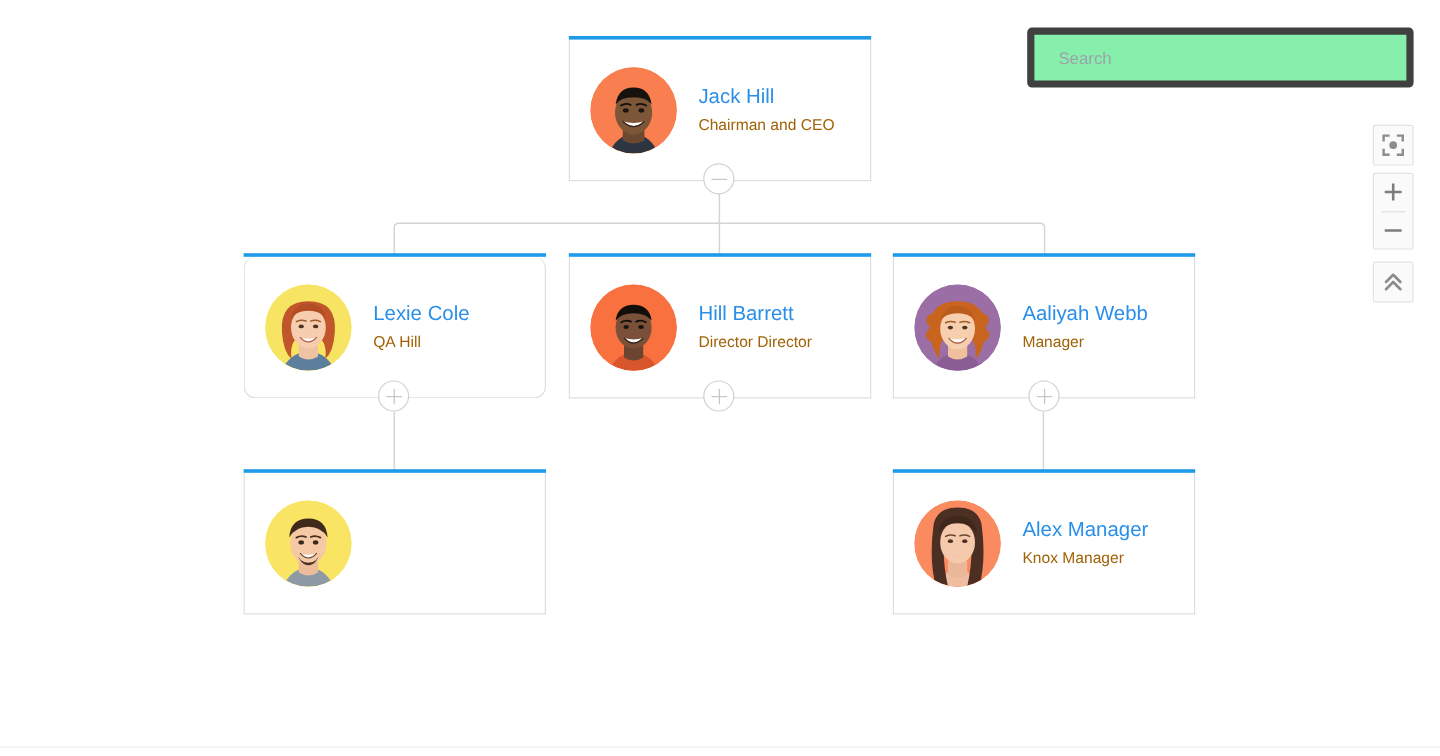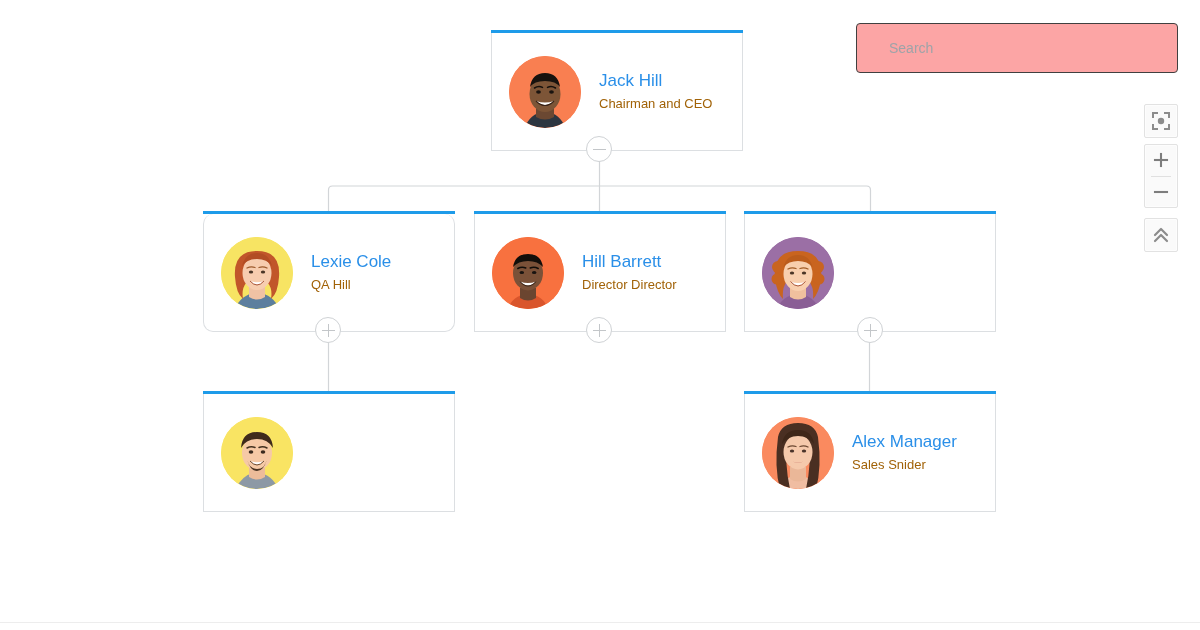--- a/index.html
+++ b/index.html
@@ -28,24 +28,24 @@
   }
 
   
   .search-wrap {
     position: absolute;
     left: 856px; top: 23px;
     width: 322px; height: 50px;
   }
   .search-input {
     width: 100%; height: 100%;
-    border: 1px solid #404040;
+    border: 6px solid #404040;
     border-radius: 4px;
-    background: #fca5a5;
-    padding: 0 32px;
+    background: #86efac;
+    padding: 0 20px;
     font-family: "Liberation Sans", sans-serif;
     font-size: 14px;
     color: #55575a;
     outline: none;
   }
   .search-input::placeholder { color: #9ea3a8; }
 
   
   .ctl {
     position: absolute;
@@ -192,21 +192,21 @@
   <div class="toggle" style="left:586px; top:317px;">
     <span class="bar-h"></span>
     <span class="bar-v"></span>
   </div>
 
   <div class="toggle" style="left:857px; top:317px;">
     <span class="bar-h"></span>
     <span class="bar-v"></span>
   </div>
 
-  <div class="node" style="left:491px; top:33px;">
+  <div class="node" style="left:474px; top:33px;">
     <div class="accent"></div>
     <div class="body">
       <div class="avatar" style="background:#f97f51;">
         <svg class="face" viewBox="0 0 72 72">
           <defs>
               <clipPath id="c0">
                 <circle cx="36" cy="36" r="36"></circle>
               </clipPath>
             </defs>
           <g clip-path="url(#c0)">
@@ -319,20 +319,24 @@
             <path d="M21.5 30 q3-12 14.5-12 q11.5 0 14.5 12 q-5-6 -14.5-6 q-9.5 0 -14.5 6 z" fill="#bb5c1c"></path>
             <ellipse cx="30" cy="36" rx="2.2" ry="1.6" fill="#4a3526"></ellipse>
             <ellipse cx="42" cy="36" rx="2.2" ry="1.6" fill="#4a3526"></ellipse>
             <path d="M26 32 q4-2 8-0.5" stroke="#a05b26" stroke-width="1.3" fill="none" stroke-linecap="round"></path>
             <path d="M38 31.5 q4-1.5 8 0.5" stroke="#a05b26" stroke-width="1.3" fill="none" stroke-linecap="round"></path>
             <path d="M28.5 44.5 q7.5 8 15 0 q-7.5 3 -15 0 z" fill="#ffffff"></path>
             <path d="M28.5 44.5 q7.5 9 15 0" stroke="#a8553a" stroke-width="1" fill="none"></path>
           </g>
         </svg>
       </div>
+      <div class="meta">
+        <div class="nm">Aaliyah Webb</div>
+        <div class="ttl">Manager</div>
+      </div>
     </div>
   </div>
 
   <div class="node" style="left:203px; top:394px;">
     <div class="accent"></div>
     <div class="body">
       <div class="avatar" style="background:#f9e463;">
         <svg class="face" viewBox="0 0 72 72">
           <defs>
               <clipPath id="c4">
@@ -378,21 +382,21 @@
             <ellipse cx="30" cy="34" rx="2.2" ry="1.6" fill="#4a342a"></ellipse>
             <ellipse cx="42" cy="34" rx="2.2" ry="1.6" fill="#4a342a"></ellipse>
             <path d="M26 30 q4-2 8-0.5" stroke="#6b4730" stroke-width="1.3" fill="none" stroke-linecap="round"></path>
             <path d="M38 29.5 q4-1.5 8 0.5" stroke="#6b4730" stroke-width="1.3" fill="none" stroke-linecap="round"></path>
             <path d="M31 44.5 q5 3 10 0 q-5 2.5 -10 0 z" fill="#c8766a"></path>
           </g>
         </svg>
       </div>
       <div class="meta">
         <div class="nm">Alex Manager</div>
-        <div class="ttl">Sales Snider</div>
+        <div class="ttl">Knox Manager</div>
       </div>
     </div>
   </div>
 
   <div class="search-wrap">
     <input class="search-input" type="text" placeholder="Search" style="">
   </div>
 
   <div class="ctl ctl-fit">
     <svg width="20" height="20" viewBox="0 0 20 20">

